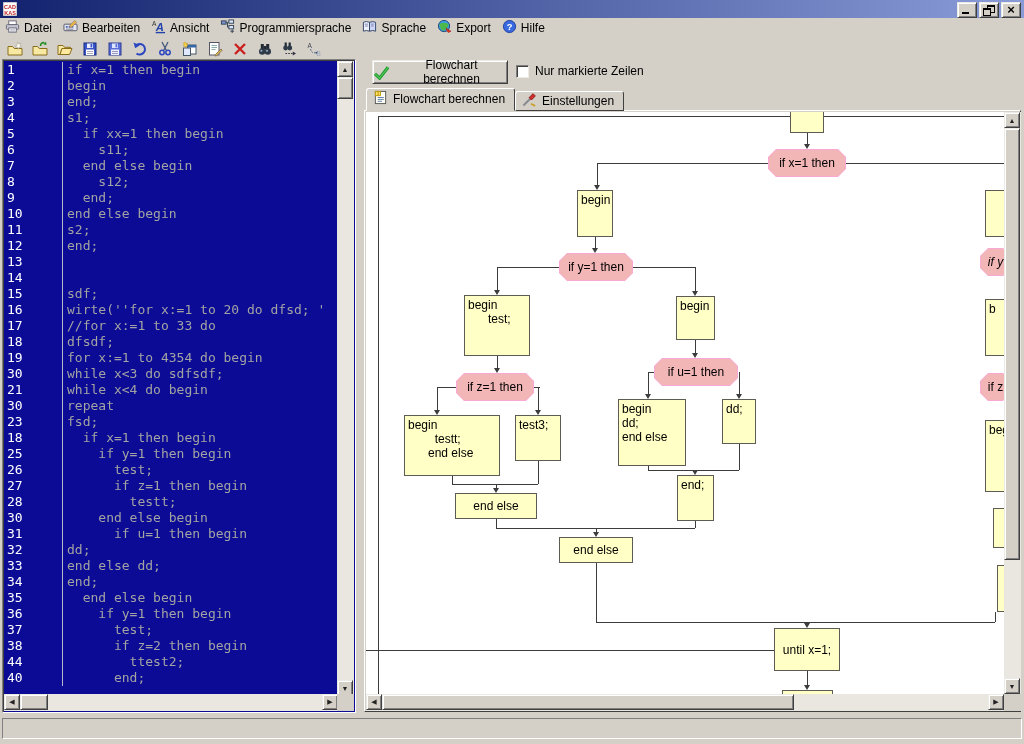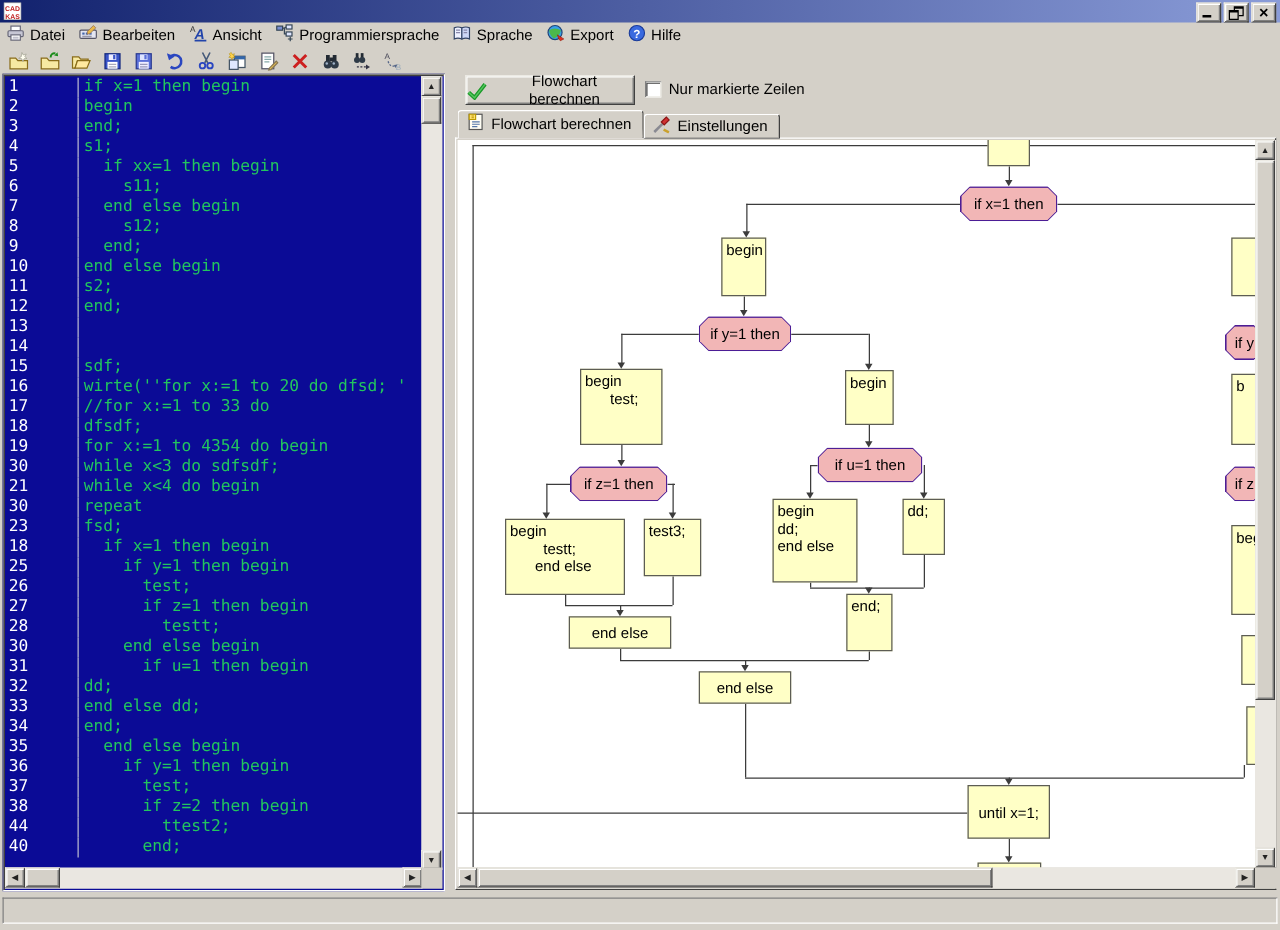--- a/index.html
+++ b/index.html
@@ -27,21 +27,21 @@
   #toolbar{position:absolute;left:0;top:38px;width:1024px;height:21px;display:flex;align-items:center;gap:8px;padding-left:6px;box-sizing:border-box;}
   .tbtn{width:17px;height:17px;display:flex;align-items:center;justify-content:center;}
   .tbtn svg{width:16px;height:16px;}
   
   #editor{position:absolute;left:2px;top:59px;width:354px;height:654px;background:var(--editor_bg,#0b0b96);
           border:1px solid;border-color:#808080 #fff #fff #808080;box-shadow:inset 1px 1px 0 #404040;box-sizing:border-box;}
   #code-area{position:absolute;left:1px;top:2px;width:334px;height:633px;overflow:hidden;}
   .crow{display:flex;height:16px;line-height:16px;font-family:"DejaVu Sans Mono","Liberation Mono",monospace;
         font-size:13px;white-space:pre;}
   .ln{flex:0 0 59px;width:59px;color:#ffffff;padding-left:3px;border-right:1px solid #b8b8cf;box-sizing:border-box;}
-  .ct{color:#22c55e;padding-left:4px;}
+  .ct{color:#a3a3a3;padding-left:4px;}
   
   .sb{position:absolute;background:#eae7e1;}
   .sb .btn{position:absolute;width:16px;height:16px;background:#d4d0c8;border:1px solid;
            border-color:#eceae4 #404040 #404040 #eceae4;box-shadow:inset 1px 1px 0 #fff,inset -1px -1px 0 #808080;
            display:flex;align-items:center;justify-content:center;color:#222;box-sizing:border-box;}
   .sb .btn::before{font-size:7px;}
   .arr-up::before{content:"▲";} .arr-down::before{content:"▼";}
   .arr-left::before{content:"◀";} .arr-right::before{content:"▶";}
   .thumb{position:absolute;background:#d4d0c8;border:1px solid;border-color:#eceae4 #404040 #404040 #eceae4;
          box-shadow:inset 1px 1px 0 #fff,inset -1px -1px 0 #808080;box-sizing:border-box;}
@@ -63,21 +63,21 @@
        height:23px;box-sizing:border-box;white-space:nowrap;}
   .tab:not(.active){height:20px;border-bottom:1px solid #404040;}
   .tab svg{width:15px;height:15px;}
   
   #flowpanel-frame{position:absolute;left:364px;top:110px;width:657px;height:602px;
      border:1px solid;border-color:#fff #404040 #404040 #fff;background:#d4d0c8;box-sizing:border-box;}
   #flow-viewport{position:absolute;left:366px;top:112px;width:638px;height:582px;background:#fff;overflow:hidden;}
   .fn{position:absolute;box-sizing:border-box;font-size:12px;line-height:14px;}
   .fn.process{background:var(--node_yellow,#ffffc6);border:1px solid #5c5c54;padding:2px 3px;white-space:pre;overflow:hidden;}
   .fn.process.c{display:flex;align-items:center;justify-content:center;padding:0;}
-  .fn.decision{background:#4c1d95;
+  .fn.decision{background:#f9a8d4;
      clip-path:polygon(8px 0,calc(100% - 8px) 0,100% 8px,100% calc(100% - 8px),calc(100% - 8px) 100%,8px 100%,0 calc(100% - 8px),0 8px);}
   .fn.decision .in{position:absolute;left:1px;top:1px;right:1px;bottom:1px;background:var(--node_pink,#f2b6b6);
      clip-path:polygon(7px 0,calc(100% - 7px) 0,100% 7px,100% calc(100% - 7px),calc(100% - 7px) 100%,7px 100%,0 calc(100% - 7px),0 7px);
      display:flex;align-items:center;justify-content:center;white-space:pre;}
   .fl-h{position:absolute;height:1px;background:#3c3c3c;}
   .fl-v{position:absolute;width:1px;background:#3c3c3c;}
   .fl-a{position:absolute;width:0;height:0;border-left:3.5px solid transparent;border-right:3.5px solid transparent;border-top:5.5px solid #3c3c3c;}
   
   #statusbar{position:absolute;left:0;top:714px;width:1024px;height:30px;background:#d4d0c8;}
   #status-field{position:absolute;left:2px;right:2px;top:4px;height:21px;background:#d4d0c8;
@@ -429,21 +429,21 @@
       <div class="fn process" style="left: 252px; top: 287px; width: 68px; height: 67px;">begin
 dd;
 end else</div>
       <div class="fn process" style="left: 356px; top: 287px; width: 34px; height: 45px;">dd;</div>
       <div class="fn process c" style="left: 89px; top: 381px; width: 82px; height: 26px;">end else</div>
       <div class="fn process" style="left: 311px; top: 363px; width: 37px; height: 46px;">end;</div>
       <div class="fn process c" style="left: 193px; top: 425px; width: 74px; height: 26px;">end else</div>
       <div class="fn process c" style="left: 408px; top: 516px; width: 66px; height: 43px;">until x=1;</div>
       <div class="fn process" style="left: 416px; top: 578px; width: 51px; height: 22px;"></div>
       <div class="fn process" style="left: 619px; top: 78px; width: 26px; height: 47px;"></div>
-      <div class="fn decision" style="left: 614px; top: 148px; width: 31px; height: 28px;">
+      <div class="fn decision" style="left: 614px; top: 136px; width: 31px; height: 28px; font-style: italic;">
         <div class="in">if y</div>
       </div>
       <div class="fn process" style="left: 619px; top: 187px; width: 26px; height: 57px;">b</div>
       <div class="fn decision" style="left: 614px; top: 261px; width: 31px; height: 28px;">
         <div class="in">if z</div>
       </div>
       <div class="fn process" style="left: 619px; top: 308px; width: 26px; height: 72px;">beg</div>
       <div class="fn process" style="left: 627px; top: 396px; width: 16px; height: 40px;"></div>
       <div class="fn process" style="left: 631px; top: 453px; width: 12px; height: 47px;"></div>
       <div class="fl-a" style="left: 437.5px; top: 31.5px;"></div>

